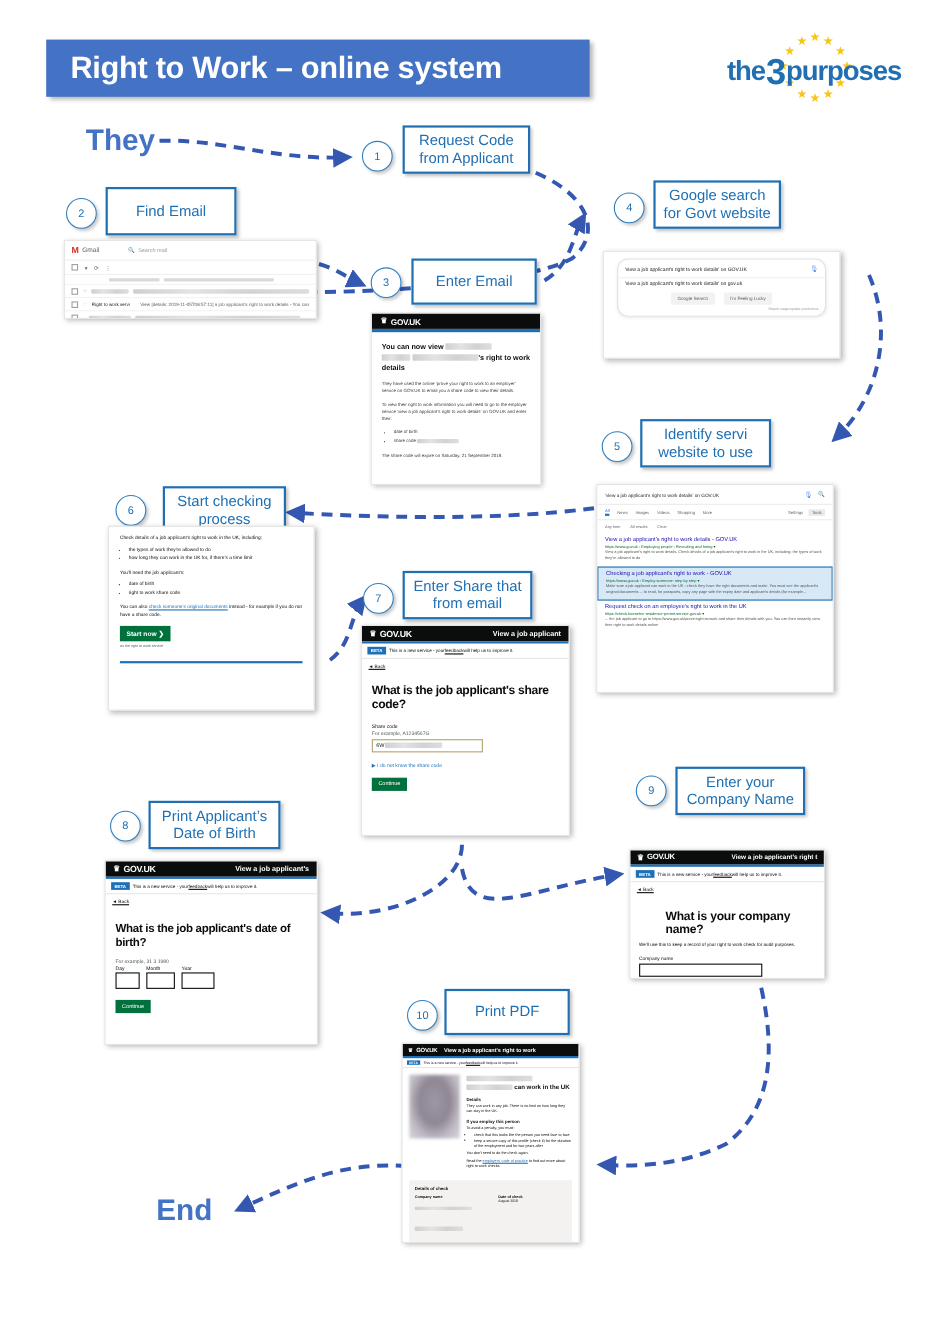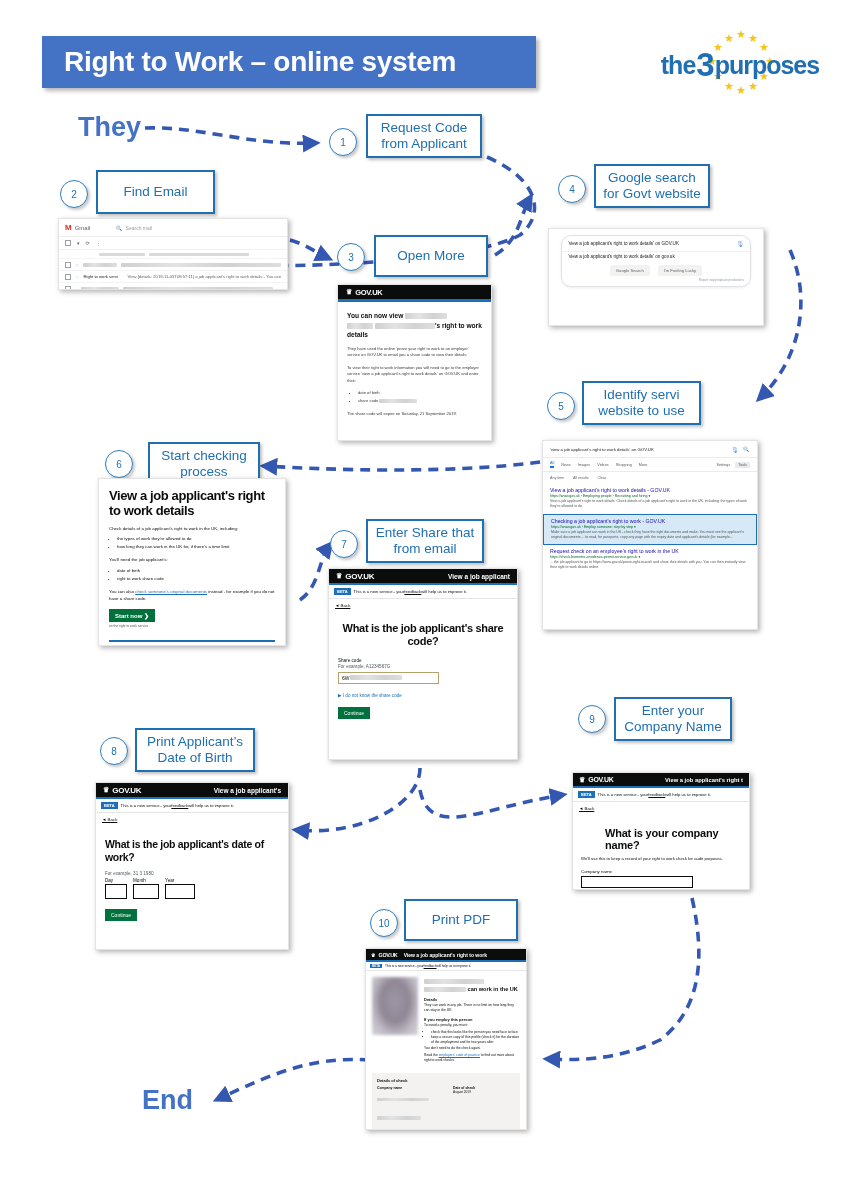--- a/index.html
+++ b/index.html
@@ -109,21 +109,21 @@
   #shot6 .h1{font-size:13px;font-weight:bold;color:#0b0c0c;line-height:1.15;padding:10px 10px 0;letter-spacing:-.4px;}
   #shot6 .p{font-size:4.4px;color:#0b0c0c;padding:0 10px;margin-top:7px;line-height:1.5;}
   #shot6 ul{margin:3px 0 0;padding-left:18px;font-size:4.4px;color:#0b0c0c;line-height:1.7;}
   #shot6 .startbtn{margin:7px 10px 0;background:#00703c;color:#fff;font-weight:bold;font-size:6px;
                    padding:3px 6px;display:inline-block;}
   #shot6 .fine{font-size:3.3px;color:#505a5f;padding:2px 10px 0;}
   #shot6 .foot{height:2px;background:#1d70b8;margin:12px 10px 0;}
 
   
   #shot7{left:328px;top:568px;width:190px;height:192px;}
-  #shot7 .h1{font-size:11px;font-weight:bold;color:#0b0c0c;line-height:1.18;padding:10px 9px 0;letter-spacing:-.3px;text-align:center;}
+  #shot7 .h1{font-size:11px;font-weight:bold;color:#0b0c0c;line-height:1.18;padding:10px 9px 0;letter-spacing:-.3px;}
   #shot7 .lbl{font-size:4.6px;color:#0b0c0c;padding:10px 9px 0;}
   #shot7 .hint{font-size:4.6px;color:#505a5f;padding:1px 9px 0;}
   #shot7 .codefield{margin:3px 9px 0;border:1.6px solid #b5a16a;background:#fff;height:10px;
                     display:flex;align-items:center;padding-left:3px;font-size:5px;color:#0b0c0c;width:96px;}
   #shot7 .details{font-size:4.6px;color:#1d70b8;padding:9px 9px 0;}
   #shot7 .contbtn{margin:9px 9px 0;background:#00703c;color:#fff;font-size:5px;padding:3px 6px;display:inline-block;}
 
   
   #shot8{left:95px;top:782px;width:194px;height:168px;}
   #shot8 .h1{font-size:10.5px;font-weight:bold;color:#0b0c0c;line-height:1.2;padding:12px 9px 0;letter-spacing:-.3px;}
@@ -267,21 +267,21 @@
   </div>
   <div class="grow">
     <span class="cb"></span>
     <span class="redact" style="width:38px;height:4px;margin-left:6px;"></span>
     <span class="redact" style="width:150px;height:4px;"></span>
   </div>
 
 </div>
 
 <div class="abs stepnum" style="left:337px;top:243px;">3</div>
-<div class="abs stepbox" style="left:374px;top:235px;width:114px;height:42px;white-space:pre-line;">Open More</div>
+<div class="abs stepbox" style="left:374px;top:235px;width:114px;height:42px;white-space:pre-line;">Enter Email</div>
 
 <div class="abs shot" id="emailshot">
   <div class="govbar" style="height:14px;padding:0 8px;font-size:7.5px;">
     <span class="crown">♛</span>
     <span class="brand">GOV.UK</span>
   </div>
   <div class="blueline" style="height:3px;"></div>
   <div class="h1">
     <span>You can now view </span><span class="redact" style="width:42px;height:6px;"></span><br>
     <span class="redact" style="width:26px;height:6px;"></span> <span class="redact" style="width:60px;height:6px;"></span><span>’s right to work details</span>
@@ -358,21 +358,20 @@
     <div class="ur">https://check.biometric-residence-permit.service.gov.uk ▾</div>
     <div class="sn">... the job applicant to go to https://www.gov.uk/prove-right-to-work and share their details with you. You can then instantly view their right to work details online</div>
   </div>
 </div>
 
 <div class="abs stepnum" style="left:105px;top:450px;">6</div>
 <div class="abs stepbox" style="left:148px;top:442px;width:112px;height:44px;white-space:pre-line;">Start checking
 process</div>
 
 <div class="abs shot" id="shot6">
-  <div class="h1">View a job applicant's right to work details</div>
   <div class="p">Check details of a job applicant's right to work in the UK, including:</div>
   <ul>
     <li>the types of work they're allowed to do</li>
     <li>how long they can work in the UK for, if there's a time limit</li>
   </ul>
   <div class="p">You'll need the job applicant's:</div>
   <ul>
     <li>date of birth</li>
     <li>right to work share code</li>
   </ul>
@@ -424,21 +423,21 @@
     <span class="svc" style="font-size:6.5px;">View a job applicant's</span>
   </div>
   <div class="blueline" style="height:2px;"></div>
   <div class="betarow">
     <span class="betatag">BETA</span>
     <span>This is a new service - your </span>
       <span class="ulink">feedback</span>
       <span> will help us to improve it.</span>
   </div>
   <div class="backlnk">◄ Back</div>
-  <div class="h1">What is the job applicant's date of work?</div>
+  <div class="h1">What is the job applicant's date of birth?</div>
   <div class="hint">For example, 31 3 1980</div>
   <div class="dobrow">
     <div class="dobcell" style="width:22px;">
       <div class="cl">Day</div>
       <div class="cb"></div>
     </div>
     <div class="dobcell" style="width:26px;">
       <div class="cl">Month</div>
       <div class="cb"></div>
     </div>

